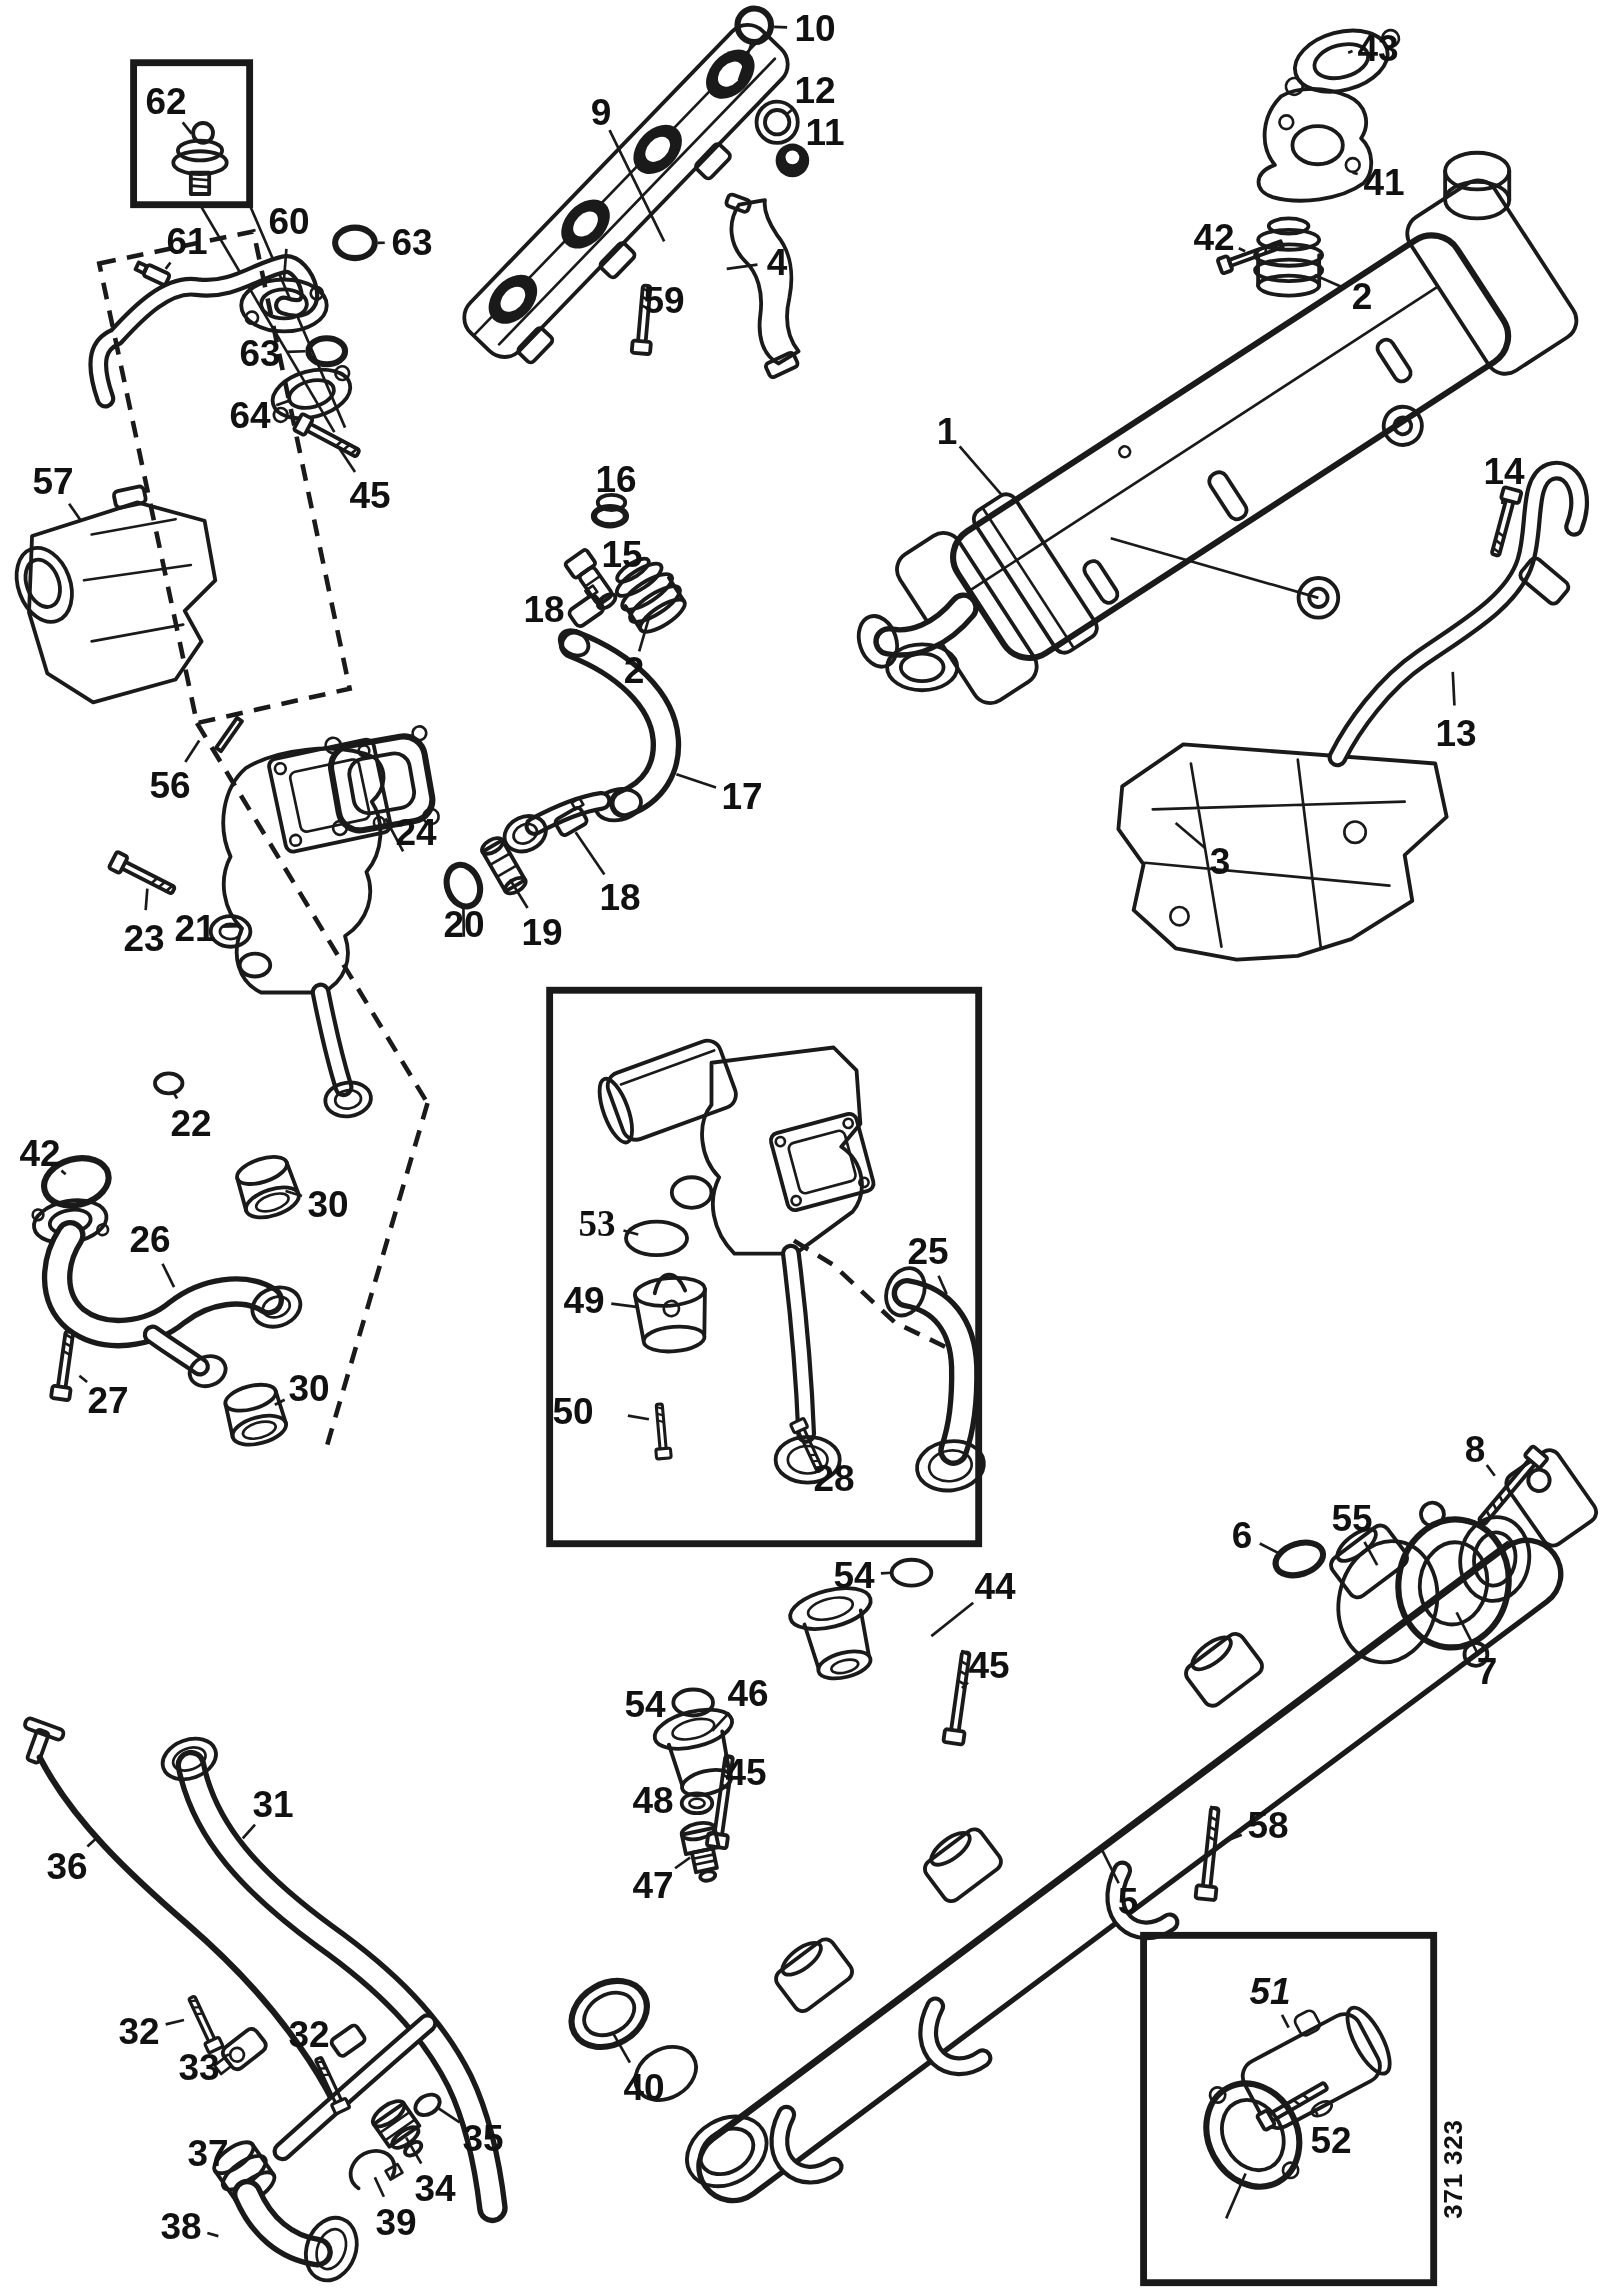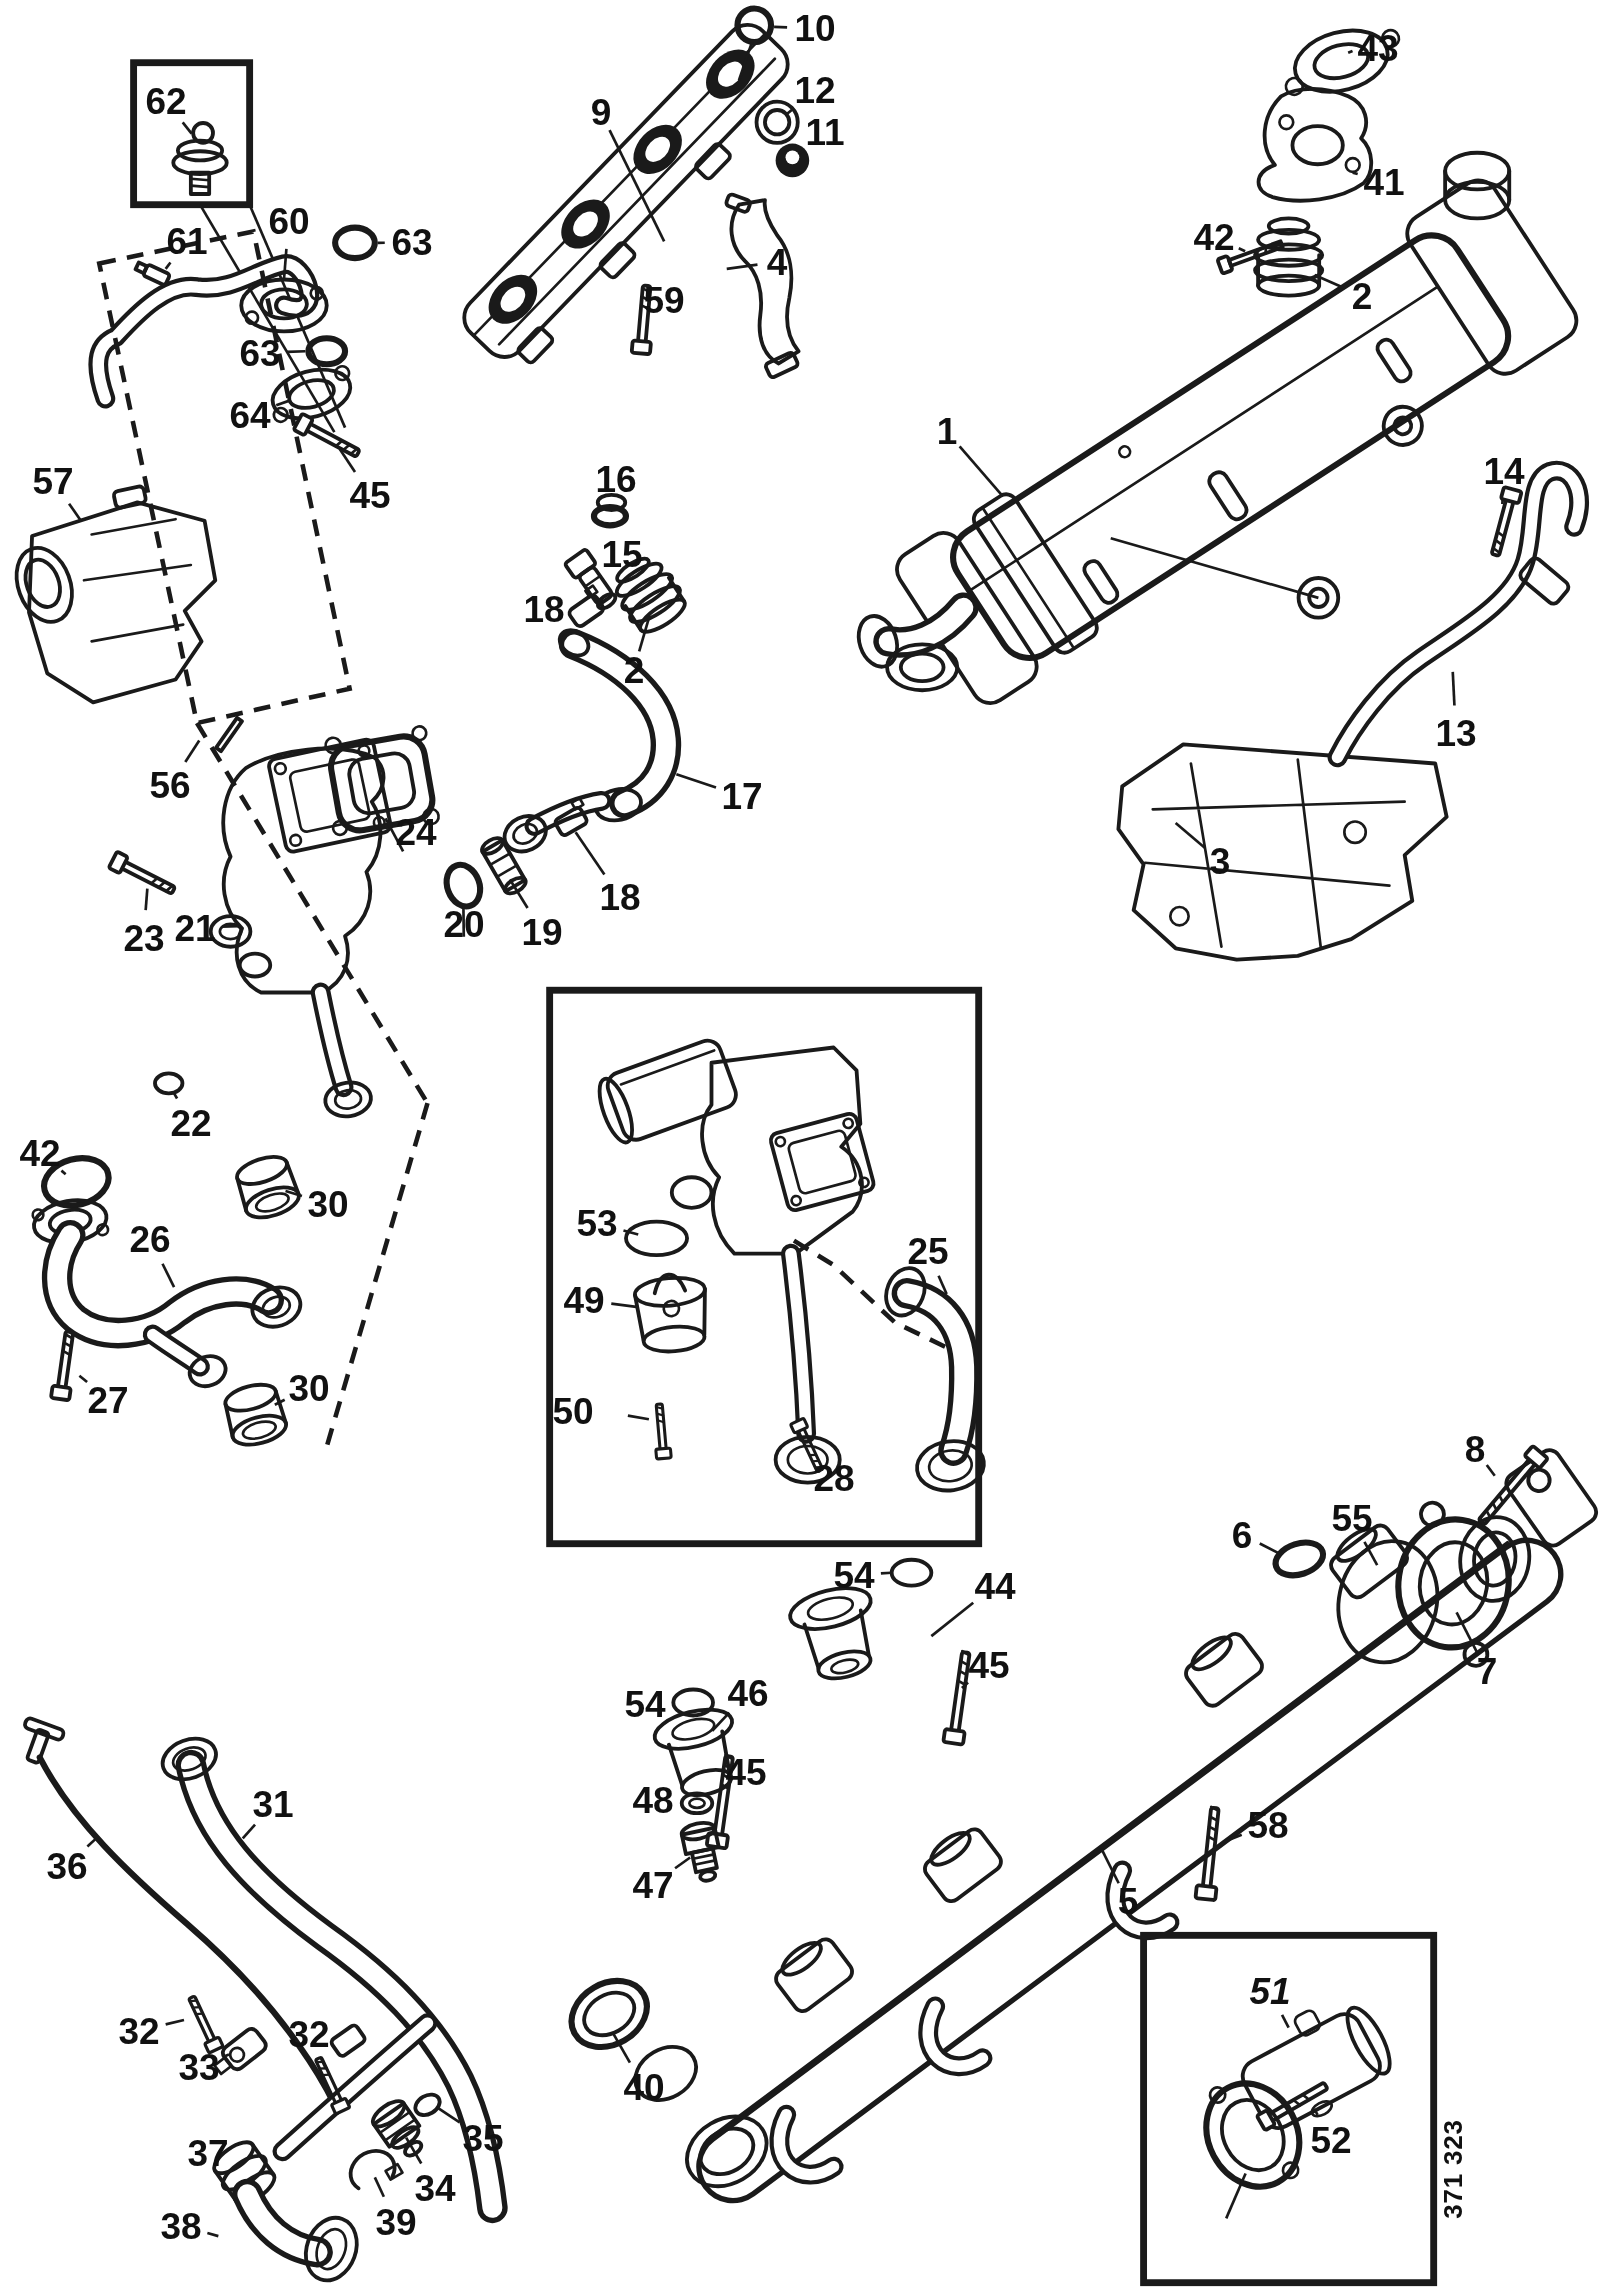--- a/index.html
+++ b/index.html
@@ -628,21 +628,21 @@
       <div class="lbl" style="left: 370px; top: 495px;">45</div>
       <div class="lbl" style="left: 989px; top: 1665px;">45</div>
       <div class="lbl" style="left: 746px; top: 1772px;">45</div>
       <div class="lbl" style="left: 748px; top: 1693px;">46</div>
       <div class="lbl" style="left: 653px; top: 1885px;">47</div>
       <div class="lbl" style="left: 653px; top: 1800px;">48</div>
       <div class="lbl" style="left: 584px; top: 1300px;">49</div>
       <div class="lbl" style="left: 573px; top: 1411px;">50</div>
       <div class="lbl" style="left: 1270px; top: 1991px; font-style: italic;">51</div>
       <div class="lbl" style="left: 1331px; top: 2140px;">52</div>
-      <div class="lbl" style="left: 597px; top: 1223px;">53</div>
+      <div class="lbl" style="left: 597px; top: 1223px; font-family: Liberation Serif, serif;">53</div>
       <div class="lbl" style="left: 854px; top: 1575px;">54</div>
       <div class="lbl" style="left: 645px; top: 1704px;">54</div>
       <div class="lbl" style="left: 1352px; top: 1518px;">55</div>
       <div class="lbl" style="left: 170px; top: 785px;">56</div>
       <div class="lbl" style="left: 53px; top: 481px;">57</div>
       <div class="lbl" style="left: 1268px; top: 1825px;">58</div>
       <div class="lbl" style="left: 664px; top: 283px; margin-top: 17px;">59</div>
       <div class="lbl" style="left: 289px; top: 221px;">60</div>
       <div class="lbl" style="left: 187px; top: 241px;">61</div>
       <div class="lbl" style="left: 166px; top: 101px;">62</div>

